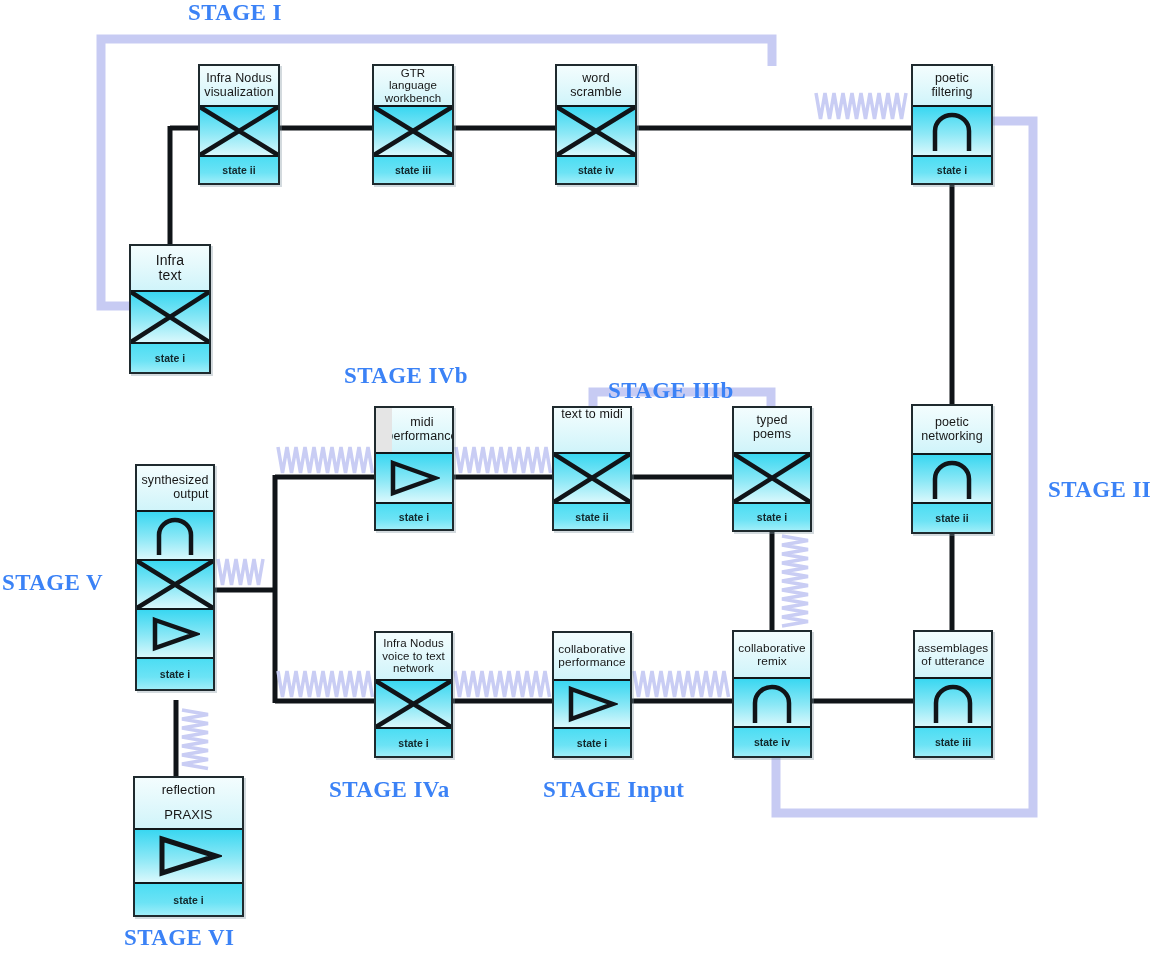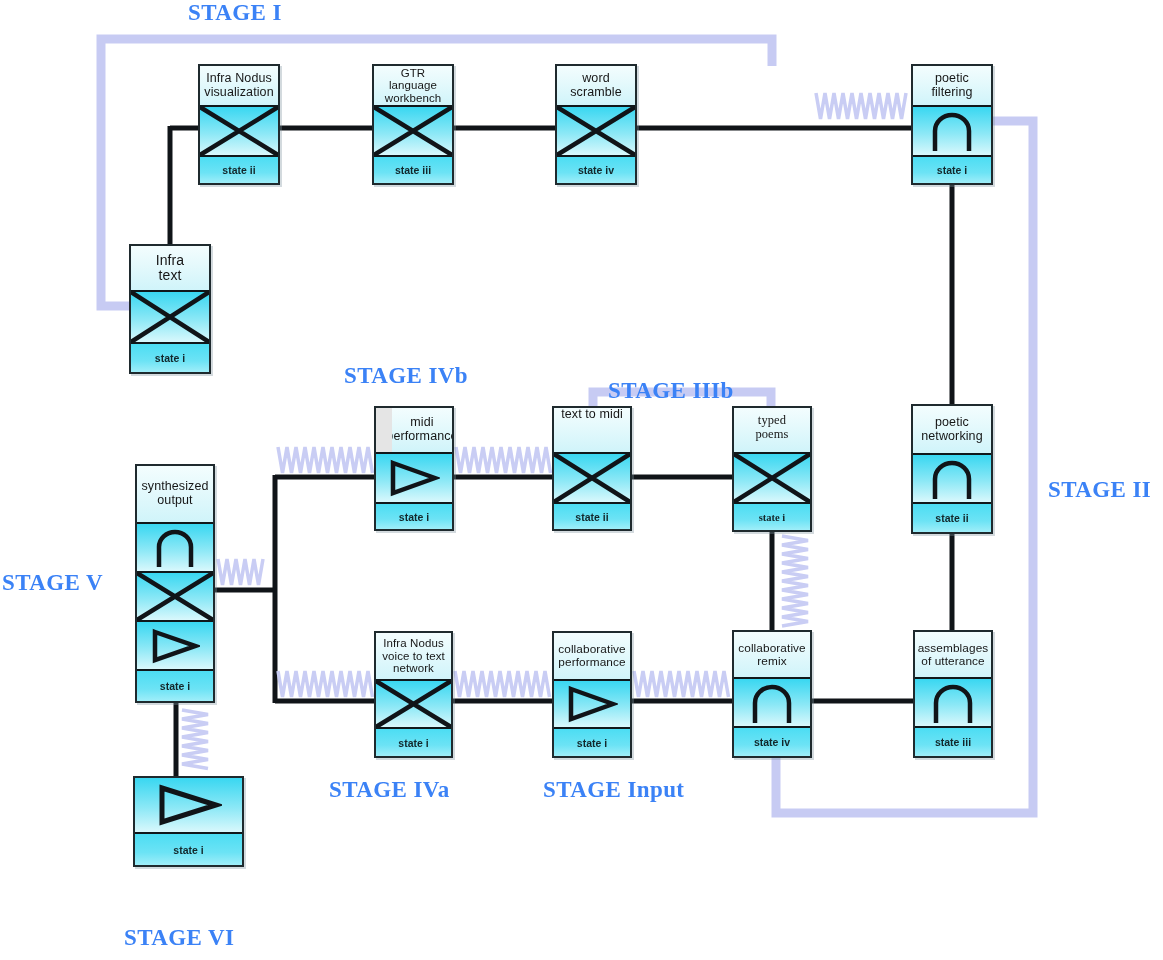--- a/index.html
+++ b/index.html
@@ -133,21 +133,21 @@
   <div class="node" style="left:552px;top:406px;width:80px;">
     <div class="sec n-label" style="height:44px;align-items:flex-start;">text to midi</div>
     <div class="sec n-icon" style="height:50px;">
       <svg class="icon-svg stretch" viewBox="0 0 80 50" preserveAspectRatio="none">
           <path d="M0 0 L80 50 M80 0 L0 50" stroke="#101418" stroke-width="4.5" fill="none" vector-effect="non-scaling-stroke"></path>
         </svg>
     </div>
     <div class="sec n-state" style="height:27px;">state ii</div>
   </div>
 
-  <div class="node" style="left:732px;top:406px;width:80px;font-family:Liberation Serif, serif;">
+  <div class="node" style="left:732px;top:406px;width:80px;">
     <div class="sec n-label" style="height:44px;align-items:flex-start;padding-top:6px;">typed
 poems</div>
     <div class="sec n-icon" style="height:50px;">
       <svg class="icon-svg stretch" viewBox="0 0 80 50" preserveAspectRatio="none">
           <path d="M0 0 L80 50 M80 0 L0 50" stroke="#101418" stroke-width="4.5" fill="none" vector-effect="non-scaling-stroke"></path>
         </svg>
     </div>
     <div class="sec n-state" style="height:28px;">state i</div>
   </div>
 
@@ -156,21 +156,21 @@
 networking</div>
     <div class="sec n-icon" style="height:49px;">
       <svg class="icon-svg" width="46" height="40" viewBox="0 0 46 40">
           <path d="M6 40 V20 A17 16 0 0 1 40 20 V40" stroke="#101418" stroke-width="4.5" fill="none"></path>
         </svg>
     </div>
     <div class="sec n-state" style="height:30px;">state ii</div>
   </div>
 
   <div class="node" style="left:135px;top:464px;width:80px;">
-    <div class="sec n-label" style="height:56px;">synthesized
+    <div class="sec n-label" style="height:44px;text-align:right;">synthesized
 output</div>
     <div class="sec n-icon" style="height:49px;">
       <svg class="icon-svg" width="42" height="38" viewBox="0 0 42 38">
           <path d="M5 38 V18 A16 15 0 0 1 37 18 V38" stroke="#101418" stroke-width="4.5" fill="none"></path>
         </svg>
     </div>
     <div class="sec n-icon" style="height:49px;">
       <svg class="icon-svg stretch" viewBox="0 0 80 50" preserveAspectRatio="none">
           <path d="M0 0 L80 50 M80 0 L0 50" stroke="#101418" stroke-width="4.5" fill="none" vector-effect="non-scaling-stroke"></path>
         </svg>
@@ -222,20 +222,22 @@
 of utterance</div>
     <div class="sec n-icon" style="height:49px;">
       <svg class="icon-svg" width="46" height="40" viewBox="0 0 46 40">
           <path d="M6 40 V20 A17 16 0 0 1 40 20 V40" stroke="#101418" stroke-width="4.5" fill="none"></path>
         </svg>
     </div>
     <div class="sec n-state" style="height:30px;">state iii</div>
   </div>
 
   <div class="node" style="left:133px;top:776px;width:111px;">
+    <div class="sec n-label roomy" style="height:50px;">reflection
+PRAXIS</div>
     <div class="sec n-icon" style="height:54px;">
       <svg class="icon-svg" width="66" height="44" viewBox="0 0 66 44">
           <path d="M6 5 L60 22 L6 39 Z" stroke="#101418" stroke-width="5" fill="none"></path>
         </svg>
     </div>
     <div class="sec n-state" style="height:33px;">state i</div>
   </div>
 </div>
 
 </body></html>

